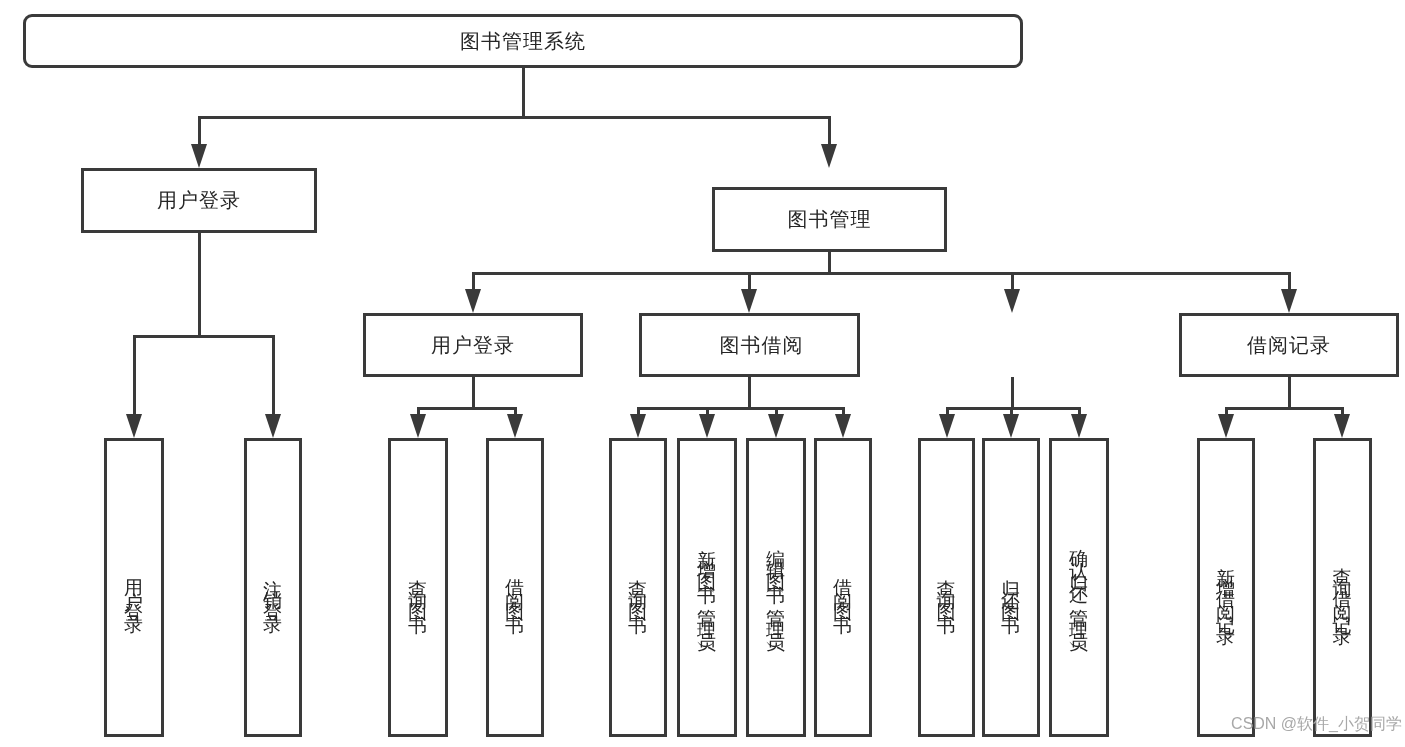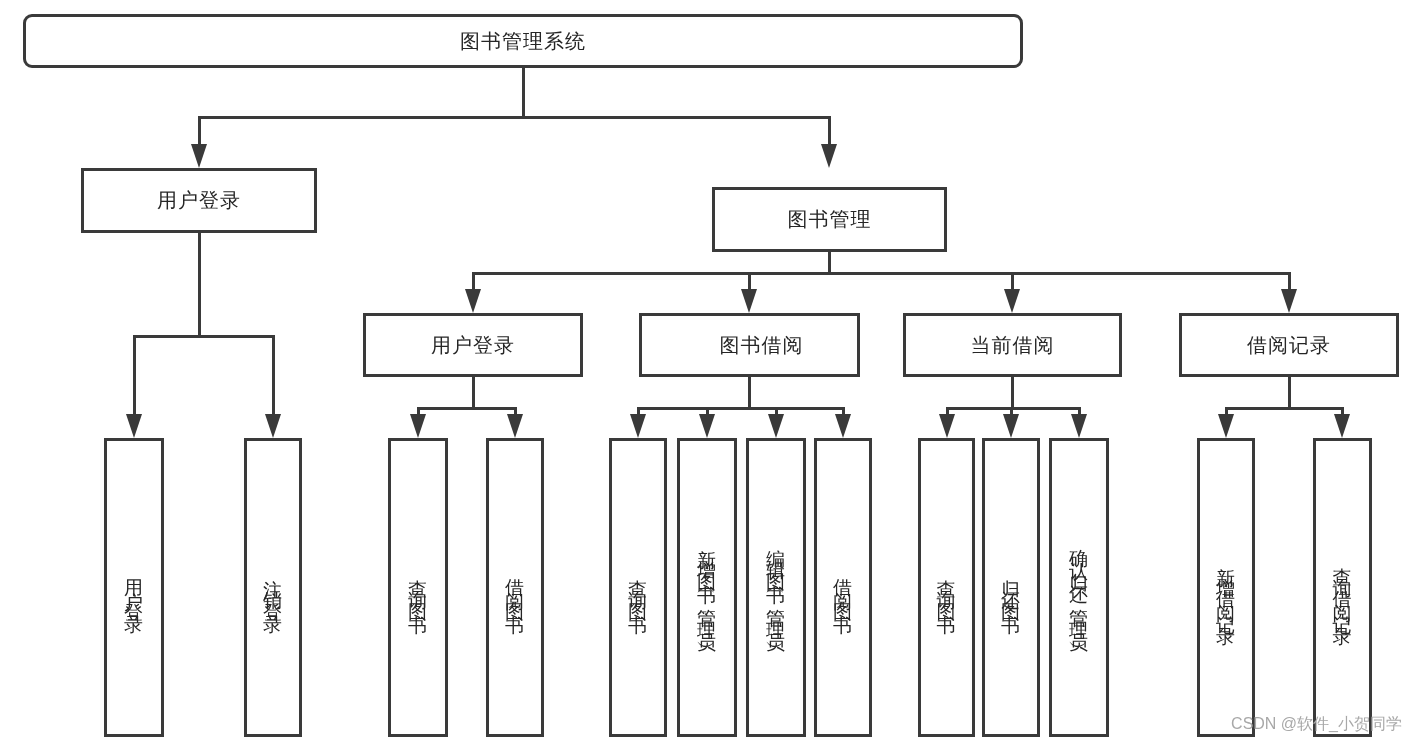--- a/index.html
+++ b/index.html
@@ -48,23 +48,20 @@
   </div>
 
   <div class="box" style="left:363px; top:313px; width:220px; height:64px;">
     <span>用户登录</span>
   </div>
 
   <div class="box" style="left:639px; top:313px; width:221px; height:64px;padding-left:24px;">
     <span>图书借阅</span>
   </div>
 
-  <div class="box" style="left:903px; top:313px; width:219px; height:64px;">
-    <span>当前借阅</span>
-  </div>
 
   <div class="box" style="left:1179px; top:313px; width:220px; height:64px;">
     <span>借阅记录</span>
   </div>
 
   <div class="box leaf" style="left:104px; top:438px; width:60px; height:299px;">
     <span class="vtext">用户登录</span>
   </div>
 
   <div class="box leaf" style="left:244px; top:438px; width:58px; height:299px;">

